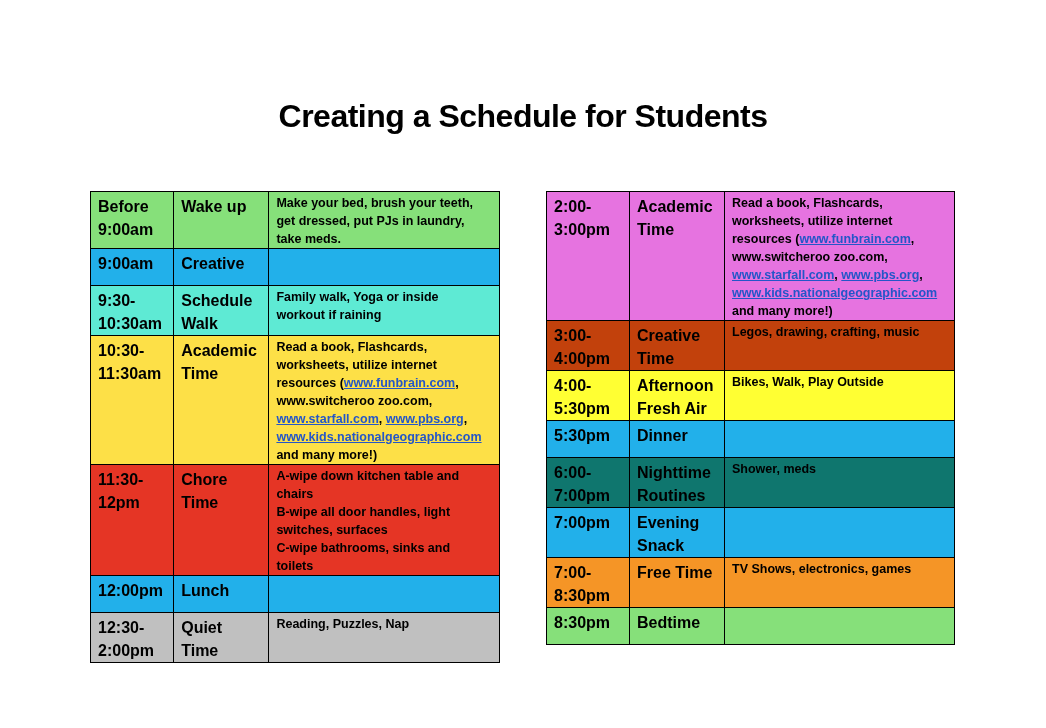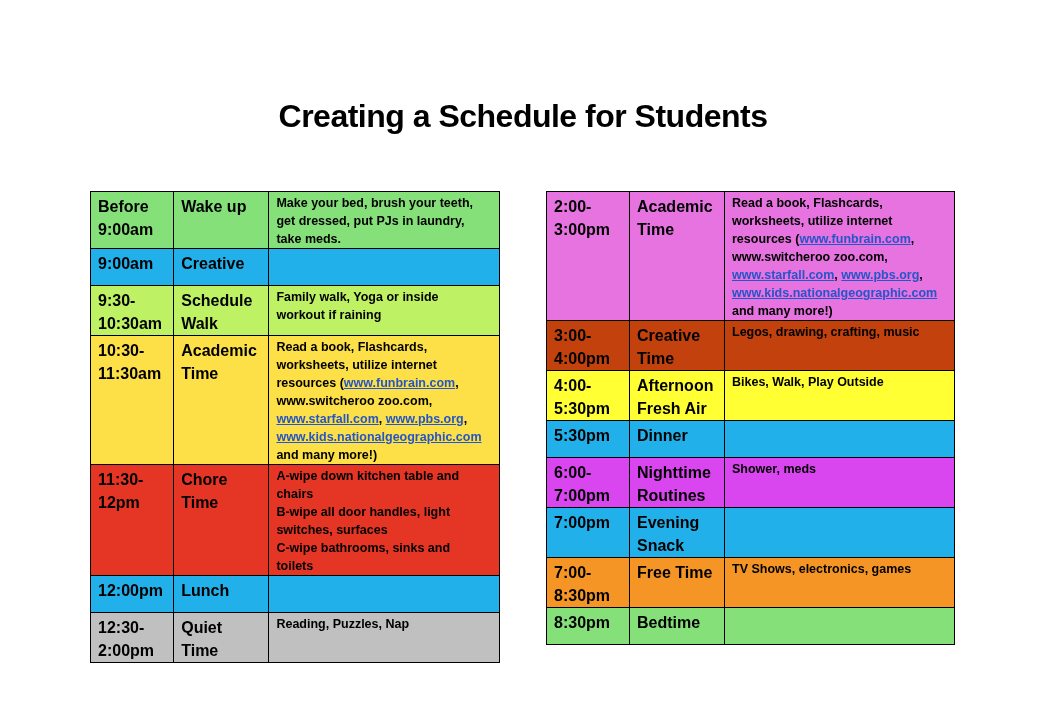--- a/index.html
+++ b/index.html
@@ -46,21 +46,21 @@
       </tr>
       <tr style="height: 37px; background: rgb(34, 176, 234);">
         <td class="time">
           <span class="ln">9:00am</span>
         </td>
         <td class="act">
           <span class="ln">Creative</span>
         </td>
         <td class="desc"></td>
       </tr>
-      <tr style="height: 46px; background: #bef264; padding-left: 17px;">
+      <tr style="height: 46px; background: #5eead4; padding-left: 17px;">
         <td class="time">
           <span class="ln">9:30-</span>
           <span class="ln">10:30am</span>
         </td>
         <td class="act">
           <span class="ln">Schedule</span>
           <span class="ln">Walk</span>
         </td>
         <td class="desc">
           <span class="ln">Family walk, Yoga or inside</span>
@@ -183,21 +183,21 @@
       </tr>
       <tr style="height: 37px; background: rgb(34, 176, 234);">
         <td class="time">
           <span class="ln">5:30pm</span>
         </td>
         <td class="act">
           <span class="ln">Dinner</span>
         </td>
         <td class="desc"></td>
       </tr>
-      <tr style="height: 46px; background: #d946ef; padding-left: 24px;">
+      <tr style="height: 46px; background: #0f766e; padding-left: 24px;">
         <td class="time">
           <span class="ln">6:00-</span>
           <span class="ln">7:00pm</span>
         </td>
         <td class="act">
           <span class="ln">Nighttime</span>
           <span class="ln">Routines</span>
         </td>
         <td class="desc">
           <span class="ln">Shower, meds</span>

